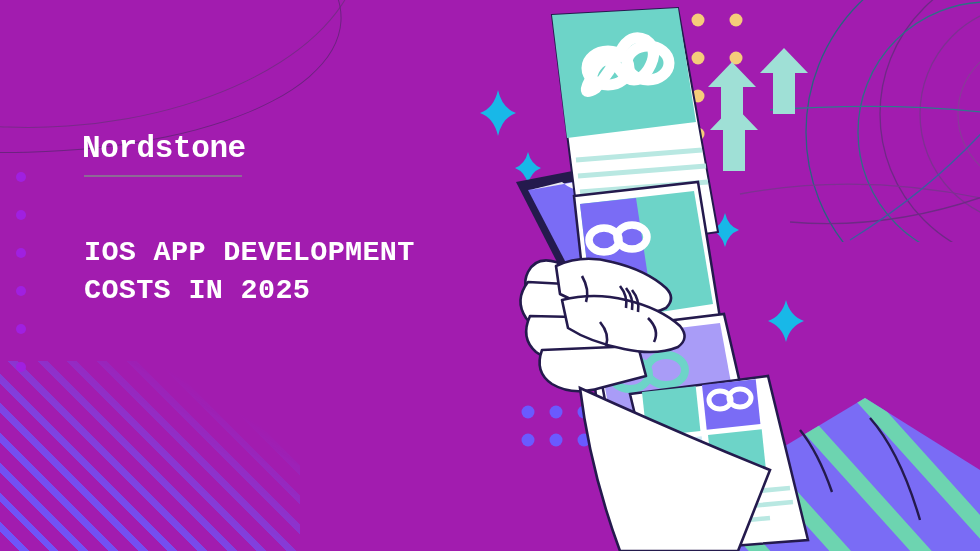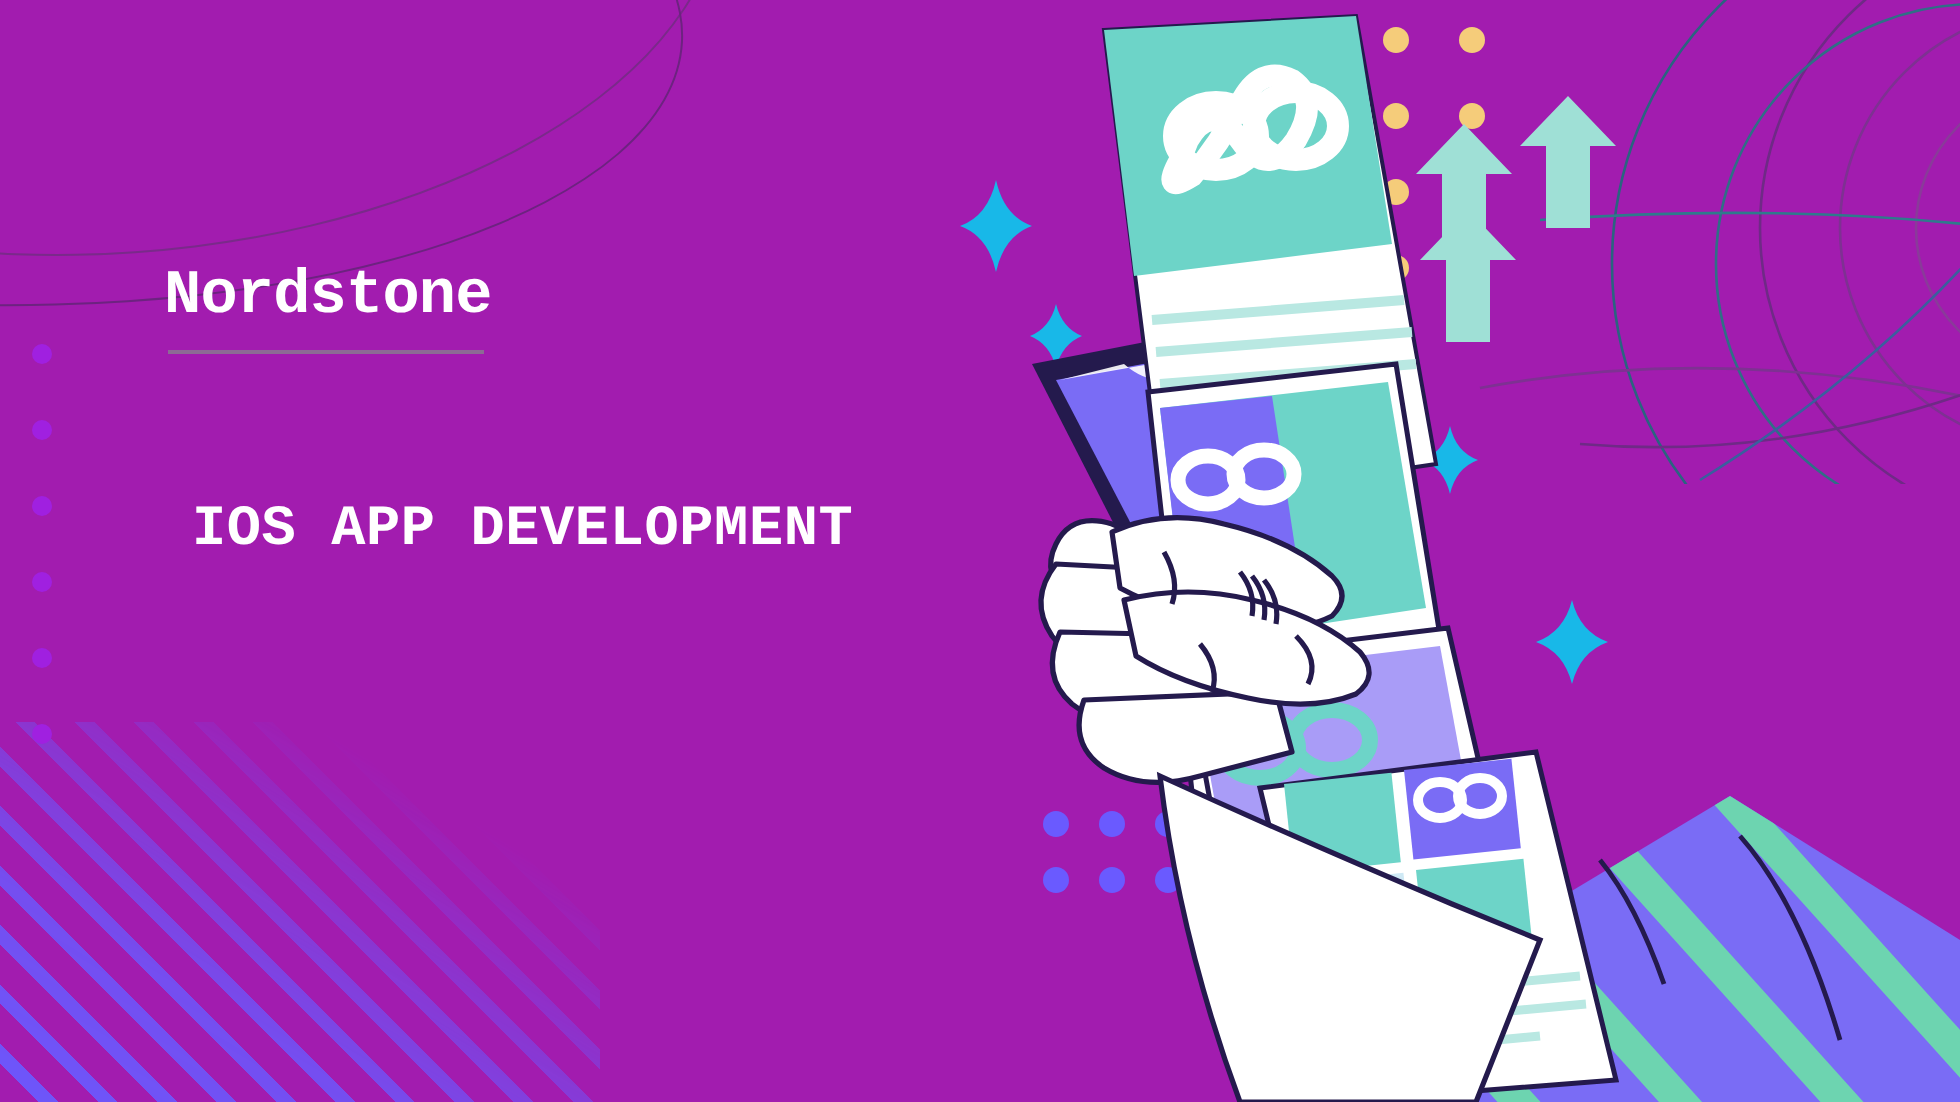--- a/index.html
+++ b/index.html
@@ -49,21 +49,21 @@
   }
   .brand-rule{height:1.5px;background:#8d6a95;margin:11px 0 7px 2px;width:158px;}
   .brand-tag{
     color:#e9dcef;font-size:10.5px;font-weight:700;letter-spacing:2.45px;
     margin:0;
   }
 
   .headline{
     position:absolute;left:84px;top:234px;width:420px;
     color:#ffffff;font-size:28.5px;font-weight:800;line-height:1.32;
-    letter-spacing:0.3px;margin:12px;text-transform:uppercase;
+    letter-spacing:0.3px;margin:0;text-transform:uppercase;
   }
 
   
   .illus{position:absolute;left:470px;top:0;width:510px;height:551px;}
   .illus svg{display:block;width:510px;height:551px;}
 </style>
 </head>
 <body>
 
 <div id="stage">
@@ -99,20 +99,21 @@
     </div>
   </div>
 
   <div class="brand">
     <p class="brand-name">Nordstone</p>
     <div class="brand-rule"></div>
   </div>
 
   <h1 class="headline">
     <span>IOS APP DEVELOPMENT</span><br>
+    <span>COSTS IN 2025</span>
   </h1>
 
   <div class="illus">
     <svg viewBox="0 0 510 551" xmlns="http://www.w3.org/2000/svg">
       <defs>
         <linearGradient id="chev" x1="0" y1="0" x2="1" y2="0">
           <stop offset="0%" stop-color="#7a2a8a"></stop>
           <stop offset="45%" stop-color="#c06a40"></stop>
           <stop offset="100%" stop-color="#e8b23a"></stop>
         </linearGradient>

